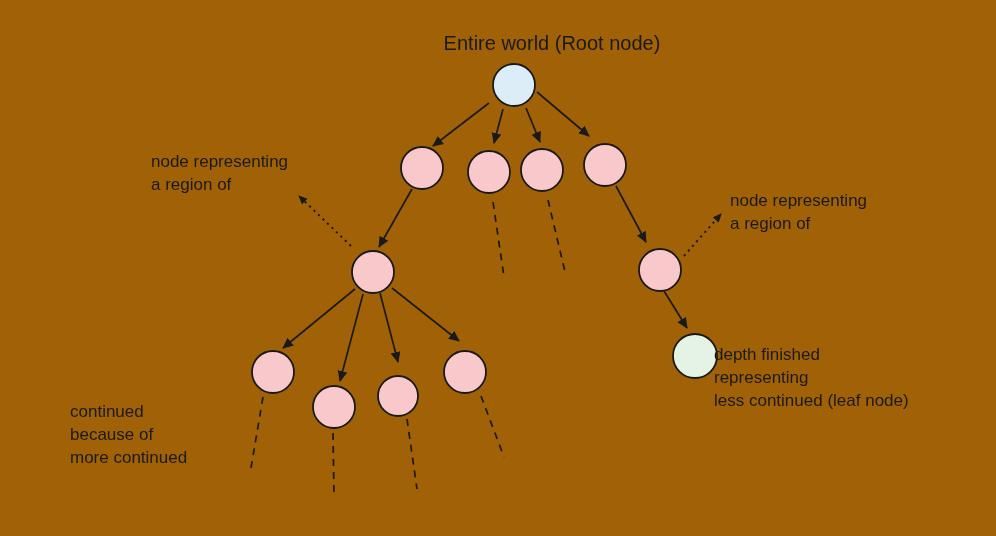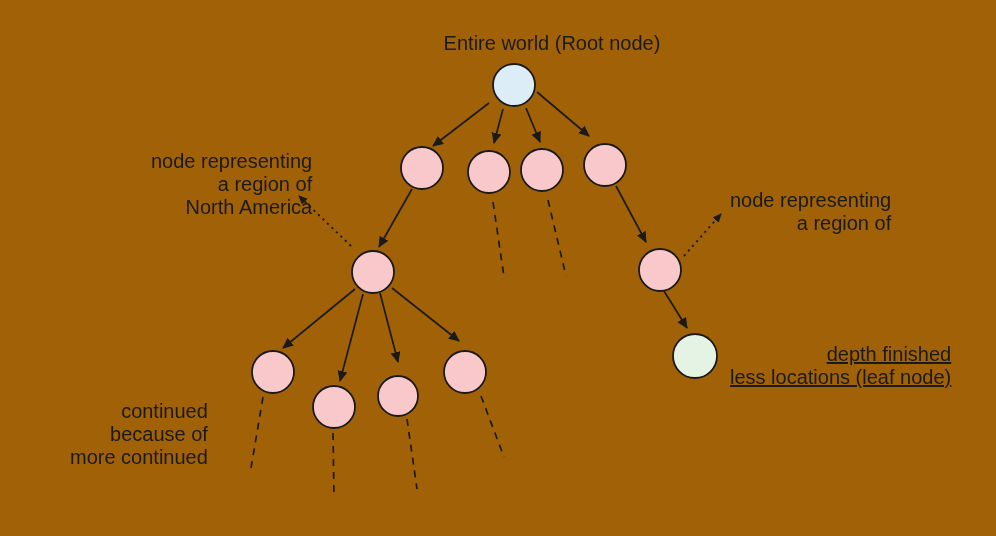--- a/index.html
+++ b/index.html
@@ -30,24 +30,23 @@
   .edge.dashed { stroke-width: 1.7; stroke-dasharray: 7 6; }
   .edge.dotted { stroke-width: 1.9; stroke-dasharray: 2.2 4; }
   .node {
     stroke: #1a1a1a;
     stroke-width: 1.8;
   }
   .arrow-head { fill: #1a1a1a; }
   .label {
     position: absolute;
     color: #1a1a1a;
-    font-size: 20px;
+    font-size: 17px;
     line-height: 23px;
     white-space: nowrap;
-    text-align: right;
   }
   .label.title-label {
     font-size: 20px;
     text-align: center;
     width: 320px;
   }
 </style>
 </head>
 <body>
 
@@ -97,31 +96,31 @@
         <circle cx="465" cy="372" r="21" class="node" fill="#f8c8cb"></circle>
         <circle cx="695" cy="356" r="22" class="node" fill="#e4f3e4"></circle>
       </g>
   </svg>
 
   <div class="label title-label" style="left:392px; top:32px;">Entire world (Root node)</div>
 
   <div class="label" style="left:151px; top:150px;">
     <div>node representing</div>
     <div>a region of</div>
-    <div>North America</div>
   </div>
 
   <div class="label" style="left:730px; top:189px;">
     <div>node representing</div>
     <div>a region of</div>
   </div>
 
-  <div class="label" style="left:730px; top:343px;text-decoration:underline;">
+  <div class="label" style="left:714px; top:343px;">
     <div>depth finished</div>
-    <div>less locations (leaf node)</div>
+    <div>representing</div>
+    <div>less continued (leaf node)</div>
   </div>
 
   <div class="label" style="left:70px; top:400px;">
     <div>continued</div>
     <div>because of</div>
     <div>more continued</div>
   </div>
 
 </div>
 

